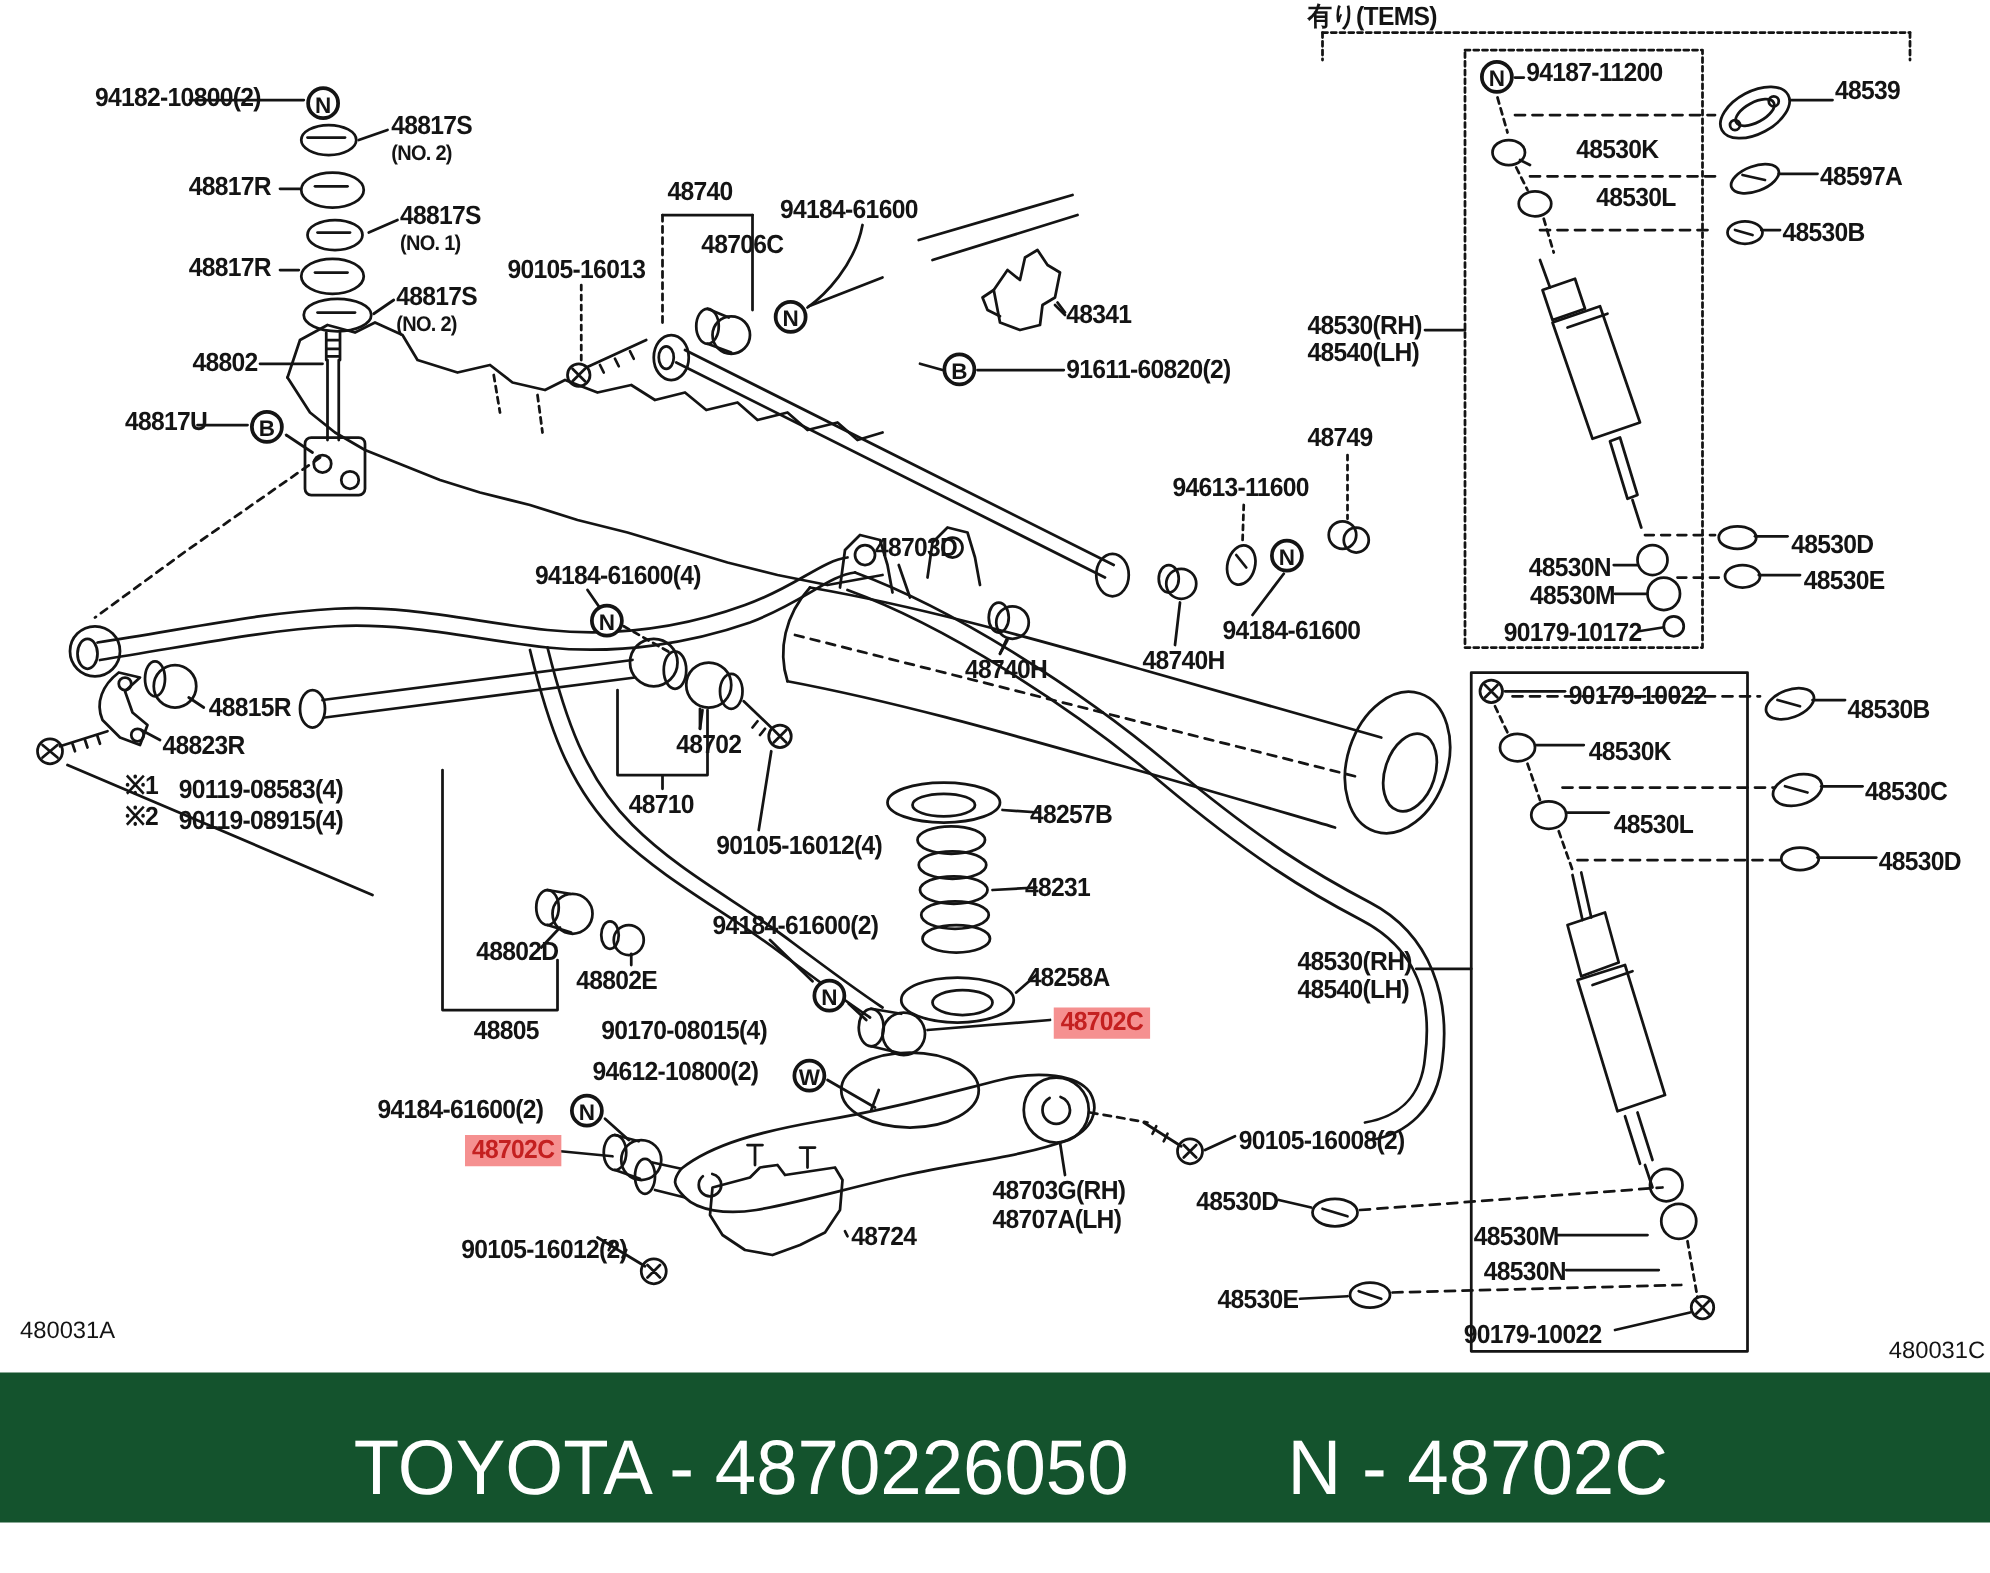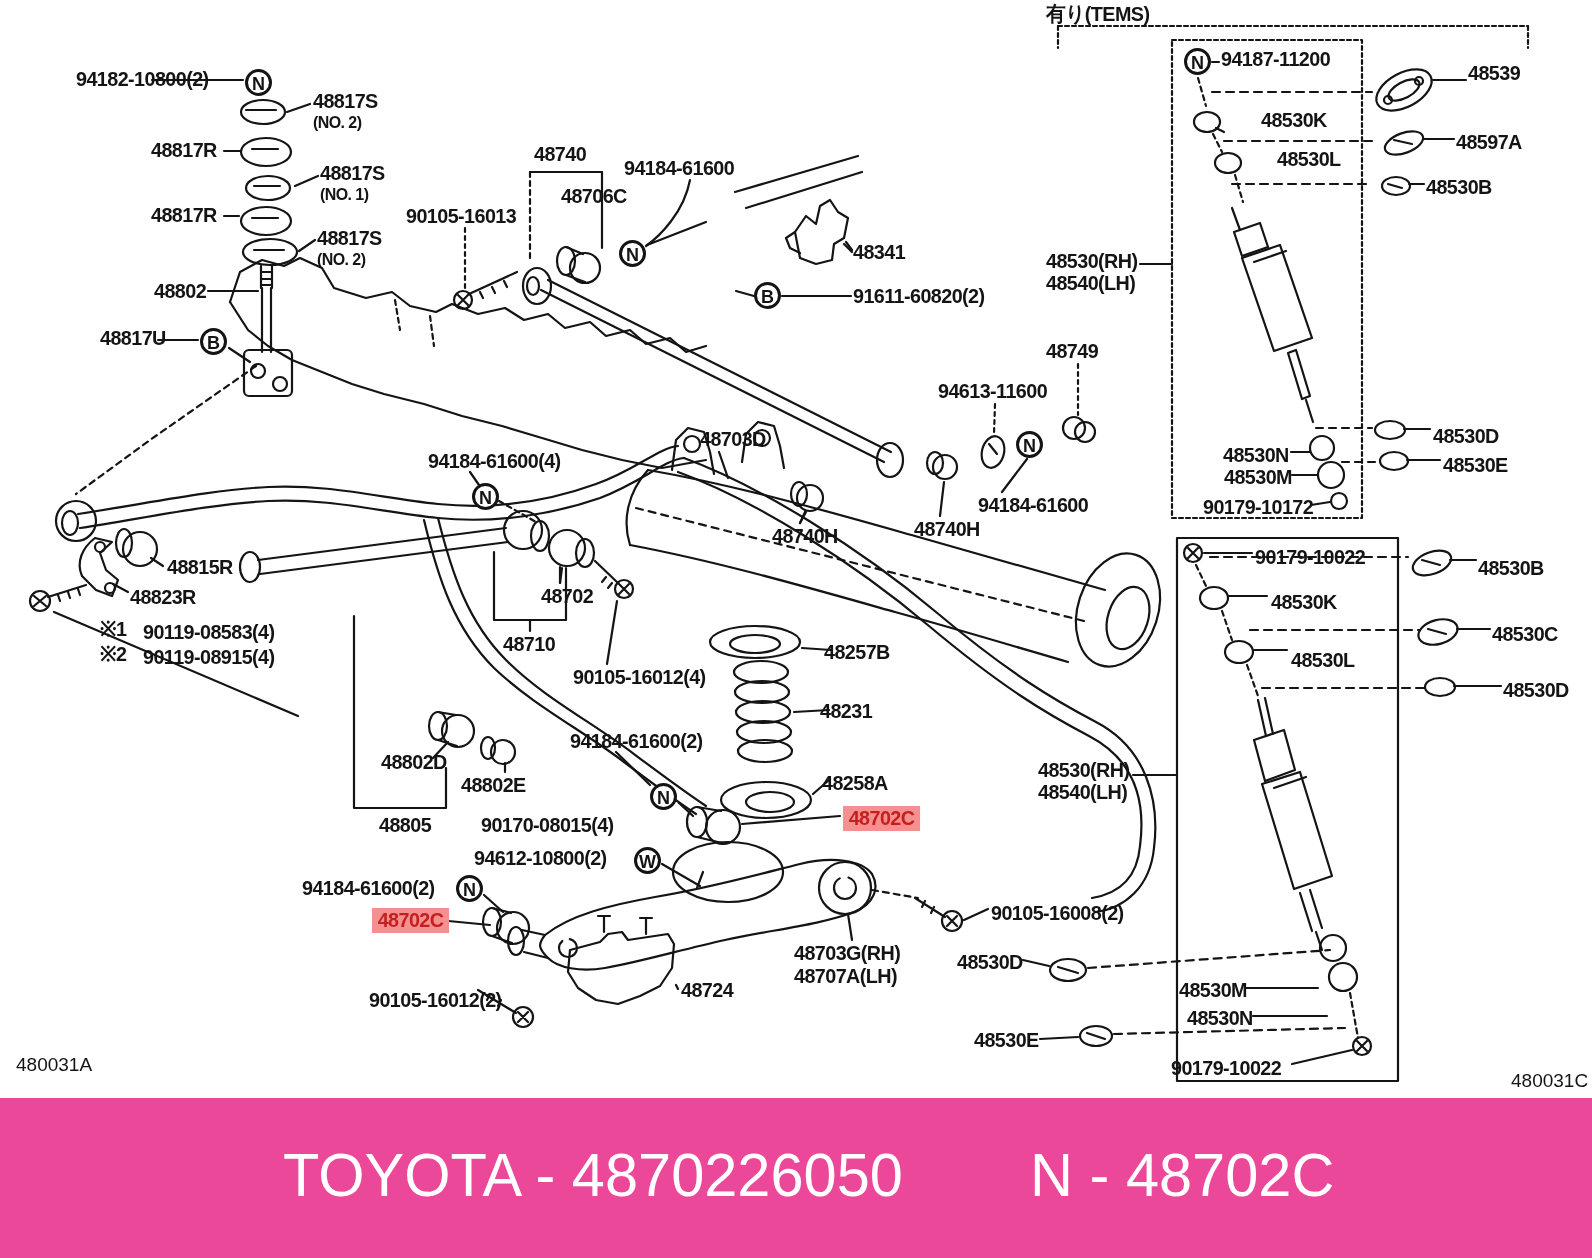--- a/index.html
+++ b/index.html
@@ -9,21 +9,21 @@
   .lbl{position:absolute;font:700 21px/1.05 "Liberation Sans",sans-serif;
        letter-spacing:-0.6px;color:#141414;white-space:nowrap;
        transform-origin:0 0;transform:scaleX(.94);}
   .lbl.small{font-size:17px;}
   .lbl.highlight{background:#f59090;color:#c42020;padding:1px 6px 2px 6px;}
   .lbl.corner{font-weight:400;font-size:19px;letter-spacing:0;transform:none;}
   .lbl.header{font-size:21px;}
   .circ{position:absolute;width:27px;height:27px;border:3px solid #141414;border-radius:50%;
         text-align:center;font:700 18px/25px "Liberation Sans",sans-serif;color:#141414;
         background:#fff;box-sizing:border-box;}
-  .banner{position:absolute;left:0;top:1098px;width:1592px;height:160px;background:#ec4899;}
+  .banner{position:absolute;left:0;top:1098px;width:1592px;height:120px;background:#14532d;}
   .banner span{position:absolute;top:46px;font:400 62px/1 "Liberation Sans",sans-serif;
                color:#ffffff;white-space:nowrap;transform:scaleX(.96);transform-origin:0 0;}
 </style>
 </head>
 <body>
 
 <div id="stage">
 
   <svg id="art" width="1592" height="1098" viewBox="0 0 1592 1098" fill="none" stroke="#141414" stroke-width="2.2" stroke-linecap="round" stroke-linejoin="round">
 

